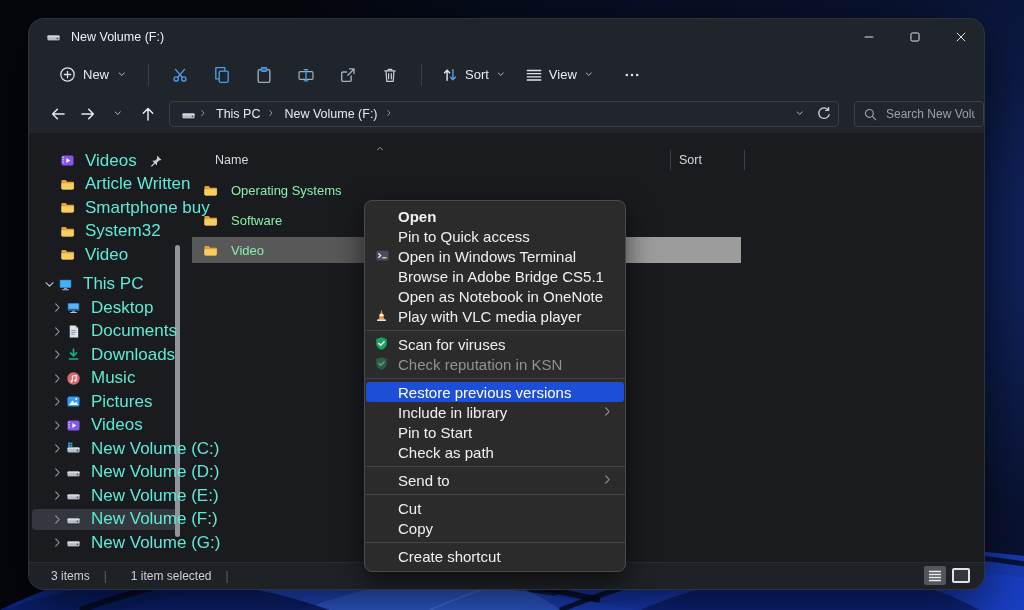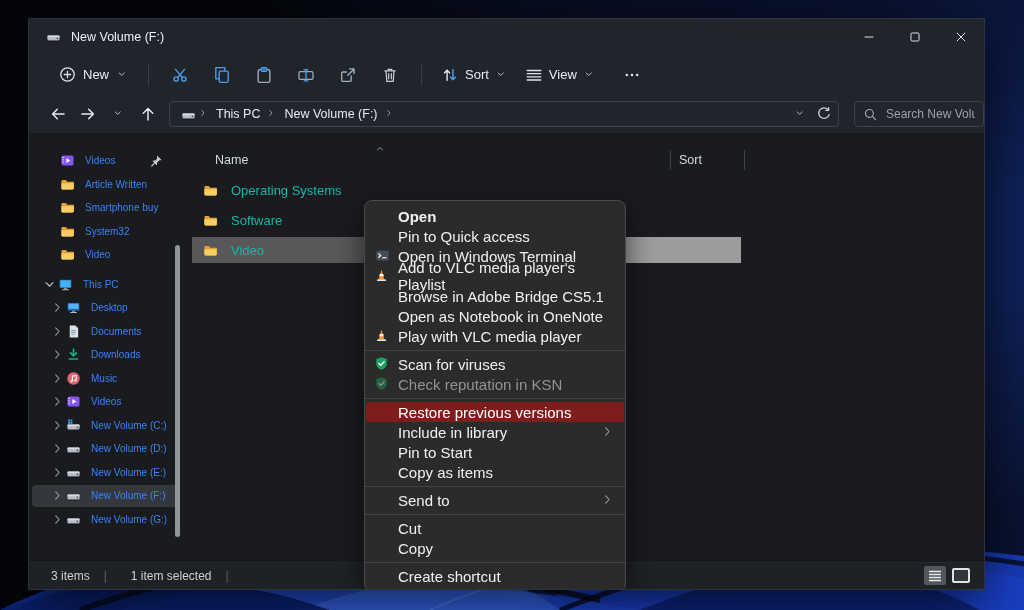--- a/index.html
+++ b/index.html
@@ -11,21 +11,21 @@
       radial-gradient(620px 300px at 76% 112%, #2b59e9 0%, #1b3dbd 20%, #0e2374 38%, rgba(10,20,60,.55) 55%, rgba(0,0,0,0) 70%),
       radial-gradient(520px 260px at 38% 118%, #1d43c8 0%, #122f90 28%, rgba(8,16,50,.5) 55%, rgba(0,0,0,0) 75%),
       radial-gradient(560px 760px at 104% 40%, rgba(20,44,118,.85) 0%, rgba(10,22,62,.5) 45%, rgba(0,0,0,0) 72%),
       radial-gradient(700px 260px at 70% -12%, rgba(16,32,92,.55) 0%, rgba(0,0,0,0) 70%);
   }
   .wall-svg{position:absolute;left:0;bottom:0;width:1024px;height:150px;z-index:0}
 
   
   .win{
     position:absolute;left:28px;top:18px;width:957px;height:572px;z-index:1;
-    background:#20242b;border-radius:1px;box-shadow:0 18px 50px rgba(0,0,0,.6);
+    background:#20242b;border-radius:16px;box-shadow:0 18px 50px rgba(0,0,0,.6);
     border:1px solid rgba(255,255,255,.07);box-sizing:border-box;
     display:flex;flex-direction:column;overflow:hidden;color:#e9ecef;
   }
   .titlebar{height:35px;flex:0 0 auto;display:flex;align-items:center;padding-left:16px}
   .titlebar .t-label{font-size:12.5px;margin-left:9px;color:#eef1f4}
   .caption-btns{margin-left:auto;display:flex;height:100%}
   .cap-btn{width:46px;height:100%;display:flex;align-items:center;justify-content:center}
 
   .toolbar{height:41px;flex:0 0 auto;display:flex;align-items:center;padding-left:20px}
   .tb-new{display:flex;align-items:center;gap:7px;padding:5px 10px;border-radius:4px;font-size:13px}
@@ -46,40 +46,40 @@
   .addr-right{margin-left:auto;display:flex;align-items:center;gap:10px}
   .search-box{
     flex:0 0 auto;width:130px;height:26px;box-sizing:border-box;border:1px solid #3c4148;
     border-radius:4px;margin-left:15px;display:flex;align-items:center;padding:0 8px;background:#22262c;
   }
   .search-box .ph{font-size:12px;color:#9aa0a6;margin-left:8px;white-space:nowrap;overflow:hidden}
 
   .content{flex:1 1 auto;display:flex;background:#191b1f;position:relative;min-height:0}
   
   .sidebar{width:158px;flex:0 0 auto;position:relative;padding-top:16px;box-sizing:border-box}
-  .side-row{display:flex;align-items:center;height:23.5px;position:relative;font-size:10px;color:#3b82f6}
+  .side-row{display:flex;align-items:center;height:23.5px;position:relative;font-size:17px;color:#5eead4}
   .side-row .lbl{margin-left:9px;white-space:nowrap;z-index:1}
   .side-row .s-ic{display:flex;z-index:1}
   .side-row .s-chev{width:16px;display:flex;justify-content:center;z-index:1;flex:0 0 auto}
   .side-row.lv-quick{padding-left:30px}
   .side-row.lv-root{padding-left:12px}
   .side-row.lv-child{padding-left:20px}
   .side-row.gap-top{margin-top:6px}
   .side-row .pin{margin-left:auto;margin-right:24px;display:flex;z-index:1}
   .side-row.sel::before{content:"";position:absolute;left:3px;right:10px;top:1px;bottom:1px;background:#34373d;border-radius:4px}
   .side-scroll{position:absolute;right:7px;top:112px;width:5px;height:292px;background:#90959b;border-radius:3px}
 
   
   .main{flex:1 1 auto;position:relative;padding-top:14px}
   .col-head{position:relative;height:28px;font-size:12.5px;color:#d4d8dc}
   .col-name{position:absolute;left:28px;top:6px}
   .col-caret{position:absolute;left:186px;top:-2px}
   .col-vsep{position:absolute;top:3px;width:1px;height:20px;background:#3c3f45}
   .col-size{position:absolute;left:492px;top:6px}
-  .file-row{height:30px;display:flex;align-items:center;position:relative;font-size:13px;color:#14b8a6}
+  .file-row{height:30px;display:flex;align-items:center;position:relative;font-size:13px;color:#86efac}
   .file-row .f-ic{margin-left:15px;display:flex;z-index:1}
   .file-row .lbl{margin-left:12px;z-index:1}
   .file-row.sel::before{
     content:"";position:absolute;left:5px;top:2px;width:549px;bottom:2px;
     background:linear-gradient(90deg,#585858 0 60%,#9c9c9c 60% 100%);
   }
 
   .statusbar{height:26px;flex:0 0 auto;display:flex;align-items:center;background:#1e2126;border-top:1px solid #272a30;font-size:12px;color:#cdd1d5;position:relative}
   .statusbar .sb-item{margin-left:22px}
   .statusbar .sb-pipe{margin-left:14px;color:#5c6066}
@@ -92,21 +92,21 @@
     position:absolute;left:335px;top:67px;width:262px;box-sizing:border-box;z-index:10;
     background:#2b2b2b;border:1px solid #4a4a4a;border-radius:8px;padding:5px 0;
     box-shadow:0 10px 28px rgba(0,0,0,.6);
   }
   .menu-item{height:20px;display:flex;align-items:center;position:relative;font-size:15px;color:#f0f0f0;padding-left:32px;margin:0 1px;border-radius:3px}
   .menu-item .m-ic{position:absolute;left:8px;top:1.5px;display:flex}
   .menu-item .m-chev{position:absolute;right:10px;top:3px;display:flex}
   .menu-item.bold{font-weight:700}
   .menu-item.disabled{color:#8f9398}
   .menu-item.disabled .m-ic{opacity:.45}
-  .menu-item.hl{background:#7f1d1d;color:#fff}
+  .menu-item.hl{background:#1d4ed8;color:#fff}
   .menu-sep{height:1px;background:#444446;margin:3.5px 0}
 </style>
 </head>
 <body>
 
 <svg class="wall-svg" viewBox="0 0 1024 150" preserveAspectRatio="none">
   <path d="M0 150 C160 70 330 92 520 132 C700 170 840 86 1024 118 L1024 150 Z" fill="#12309e" opacity="0.85"></path>
   <path d="M120 150 C300 96 470 120 640 150 Z" fill="#2a5ae8" opacity="0.75"></path>
   <path d="M520 150 C660 88 800 70 1024 96 L1024 150 Z" fill="#1b43cf" opacity="0.8"></path>
   <path d="M300 150 C420 108 500 104 560 150 Z" fill="#3f74f2" opacity="0.6"></path>
@@ -460,20 +460,35 @@
             <span class="lbl">Music</span>
           </div>
           <div class="side-row lv-child">
             <span class="s-chev">
               <svg width="13" height="13" viewBox="0 0 16 16" fill="none">
                 <path d="M5.8 3.6 10 8l-4.2 4.4" stroke="#9ca1a8" stroke-width="1.3" stroke-linecap="round" stroke-linejoin="round" fill="none"></path>
               </svg>
             </span>
             <span class="s-ic">
               <svg width="17" height="15" viewBox="0 0 16 16" fill="none">
+                <rect x="1.6" y="2.6" width="12.8" height="10.8" rx="2" fill="#2e9df2"></rect>
+                <path d="M3.2 11.6 6.8 7l2.4 2.8 1.6-1.9 2 3.7z" fill="#fff"></path>
+                <circle cx="10.9" cy="5.3" r="1.1" fill="#fff"></circle>
+              </svg>
+            </span>
+            <span class="lbl">Pictures</span>
+          </div>
+          <div class="side-row lv-child">
+            <span class="s-chev">
+              <svg width="13" height="13" viewBox="0 0 16 16" fill="none">
+                <path d="M5.8 3.6 10 8l-4.2 4.4" stroke="#9ca1a8" stroke-width="1.3" stroke-linecap="round" stroke-linejoin="round" fill="none"></path>
+              </svg>
+            </span>
+            <span class="s-ic">
+              <svg width="17" height="15" viewBox="0 0 16 16" fill="none">
                 <rect x="1.6" y="2.6" width="12.8" height="10.8" rx="2" fill="#8655f0"></rect>
                 <rect x="2.6" y="4" width="1.3" height="1.3" fill="#fff" opacity=".85"></rect>
                 <rect x="2.6" y="6.6" width="1.3" height="1.3" fill="#fff" opacity=".85"></rect>
                 <rect x="2.6" y="9.2" width="1.3" height="1.3" fill="#fff" opacity=".85"></rect>
                 <path d="M6.8 5.4 11 8l-4.2 2.6z" fill="#fff"></path>
               </svg>
             </span>
             <span class="lbl">Videos</span>
           </div>
           <div class="side-row lv-child">
@@ -616,43 +631,33 @@
           <span class="m-ic">
             <svg width="17" height="15" viewBox="0 0 16 16" fill="none">
               <rect x="1.4" y="2.8" width="13.2" height="10.4" rx="1.4" fill="#474e59"></rect>
               <path d="M4 6.2l2.1 1.9L4 10" stroke="#fff" stroke-width="1.3" stroke-linecap="round" stroke-linejoin="round"></path>
               <path d="M8.2 10.4h3.6" stroke="#fff" stroke-width="1.3" stroke-linecap="round"></path>
             </svg>
           </span>
           <span class="m-lbl">Open in Windows Terminal</span>
         </div>
         <div class="menu-item">
+          <span class="m-lbl">Browse in Adobe Bridge CS5.1</span>
+        </div>
+        <div class="menu-item">
+          <span class="m-lbl">Open as Notebook in OneNote</span>
+        </div>
+        <div class="menu-item">
           <span class="m-ic">
             <svg width="15" height="15" viewBox="0 0 16 16" fill="none">
               <path d="M8 1.8 11 12H5z" fill="#ff9225"></path>
               <path d="M6.2 6.4h3.6l.7 2.4H5.5z" fill="#fff"></path>
               <path d="M3.8 12h8.4l.8 1.9H3z" fill="#e8e4df"></path>
             </svg>
           </span>
-          <span class="m-lbl">Add to VLC media player's Playlist</span>
-        </div>
-        <div class="menu-item">
-          <span class="m-lbl">Browse in Adobe Bridge CS5.1</span>
-        </div>
-        <div class="menu-item">
-          <span class="m-lbl">Open as Notebook in OneNote</span>
-        </div>
-        <div class="menu-item">
-          <span class="m-ic">
-            <svg width="15" height="15" viewBox="0 0 16 16" fill="none">
-              <path d="M8 1.8 11 12H5z" fill="#ff9225"></path>
-              <path d="M6.2 6.4h3.6l.7 2.4H5.5z" fill="#fff"></path>
-              <path d="M3.8 12h8.4l.8 1.9H3z" fill="#e8e4df"></path>
-            </svg>
-          </span>
           <span class="m-lbl">Play with VLC media player</span>
         </div>
         <div class="menu-sep"></div>
         <div class="menu-item">
           <span class="m-ic">
             <svg width="15" height="15" viewBox="0 0 16 16" fill="none">
               <path d="M8 1.4 13.6 3.3V7.9c0 3.5-2.4 5.8-5.6 6.8C4.8 13.7 2.4 11.4 2.4 7.9V3.3z" fill="#1aa35f"></path>
               <path d="M5.2 7.9 7.1 9.8l3.7-3.7" stroke="#fff" stroke-width="1.5" stroke-linecap="round" stroke-linejoin="round"></path>
             </svg>
           </span>
@@ -676,21 +681,21 @@
           <span class="m-chev">
             <svg width="13" height="13" viewBox="0 0 16 16" fill="none">
               <path d="M5.8 3.6 10 8l-4.2 4.4" stroke="#9ca1a8" stroke-width="1.3" stroke-linecap="round" stroke-linejoin="round" fill="none"></path>
             </svg>
           </span>
         </div>
         <div class="menu-item">
           <span class="m-lbl">Pin to Start</span>
         </div>
         <div class="menu-item">
-          <span class="m-lbl">Copy as items</span>
+          <span class="m-lbl">Check as path</span>
         </div>
         <div class="menu-sep"></div>
         <div class="menu-item">
           <span class="m-lbl">Send to</span>
           <span class="m-chev">
             <svg width="13" height="13" viewBox="0 0 16 16" fill="none">
               <path d="M5.8 3.6 10 8l-4.2 4.4" stroke="#9ca1a8" stroke-width="1.3" stroke-linecap="round" stroke-linejoin="round" fill="none"></path>
             </svg>
           </span>
         </div>

